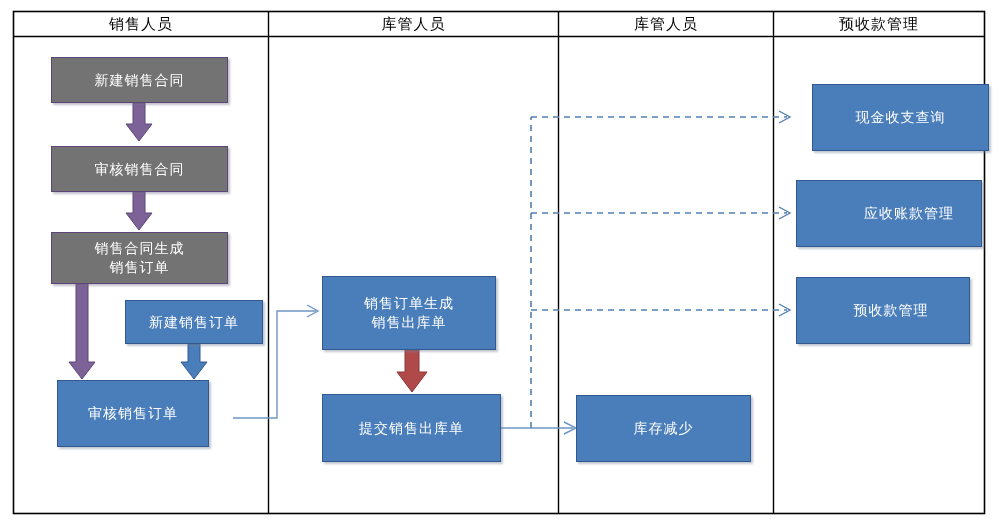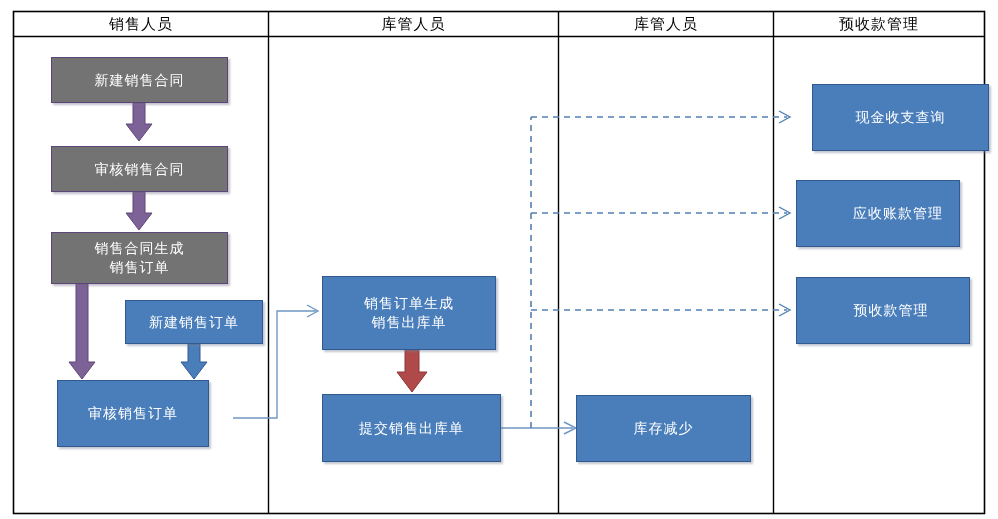--- a/index.html
+++ b/index.html
@@ -131,21 +131,21 @@
   </div>
 
   <div class="node blue" style="left:576px;top:395px;width:175px;height:67px;font-family:Liberation Serif, serif;">
     <span>库存减少</span>
   </div>
 
   <div class="node blue" style="left:791px;top:84px;width:177px;height:67px;margin-left:21px;">
     <span>现金收支查询</span>
   </div>
 
-  <div class="node blue" style="left:796px;top:180px;width:164px;height:67px;padding-left:40px;">
+  <div class="node blue" style="left:796px;top:180px;width:186px;height:67px;padding-left:40px;">
     <span>应收账款管理</span>
   </div>
 
   <div class="node blue" style="left:796px;top:277px;width:174px;height:67px;padding-left:16px;">
     <span>预收款管理</span>
   </div>
 
 </div>
 
 </body></html>

